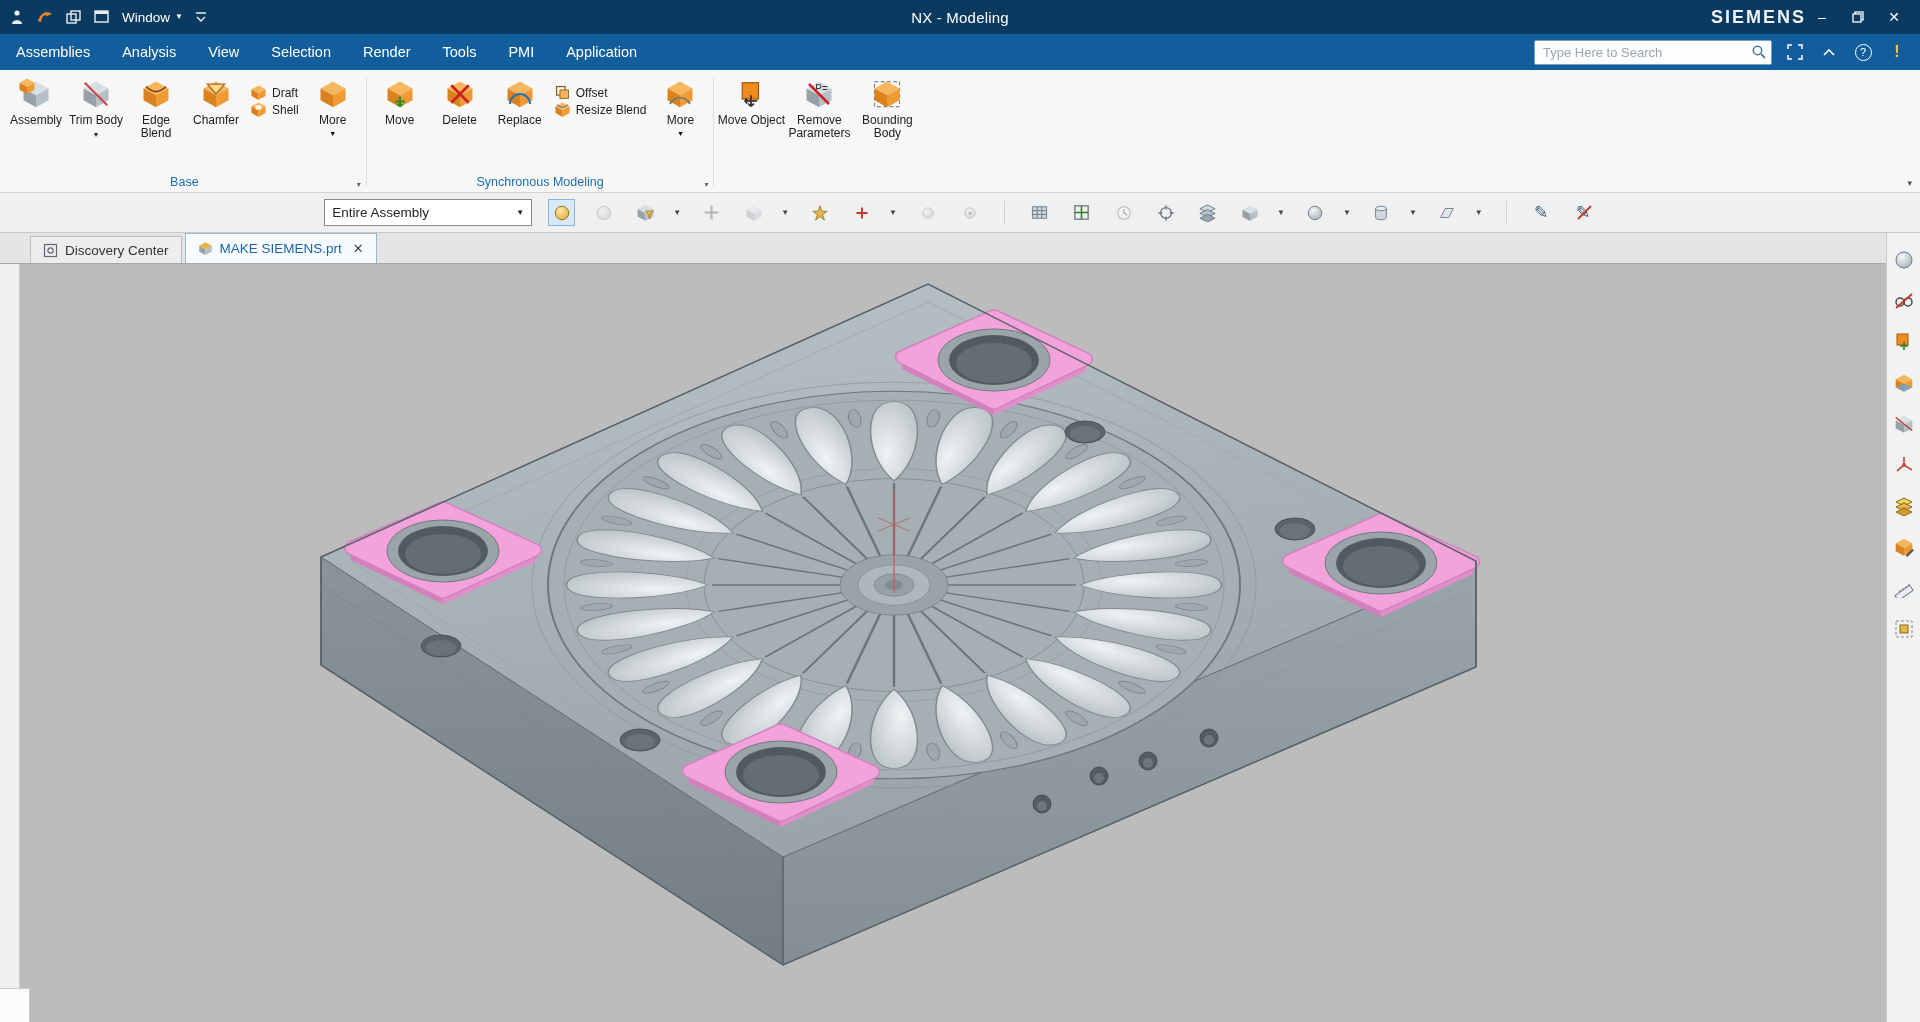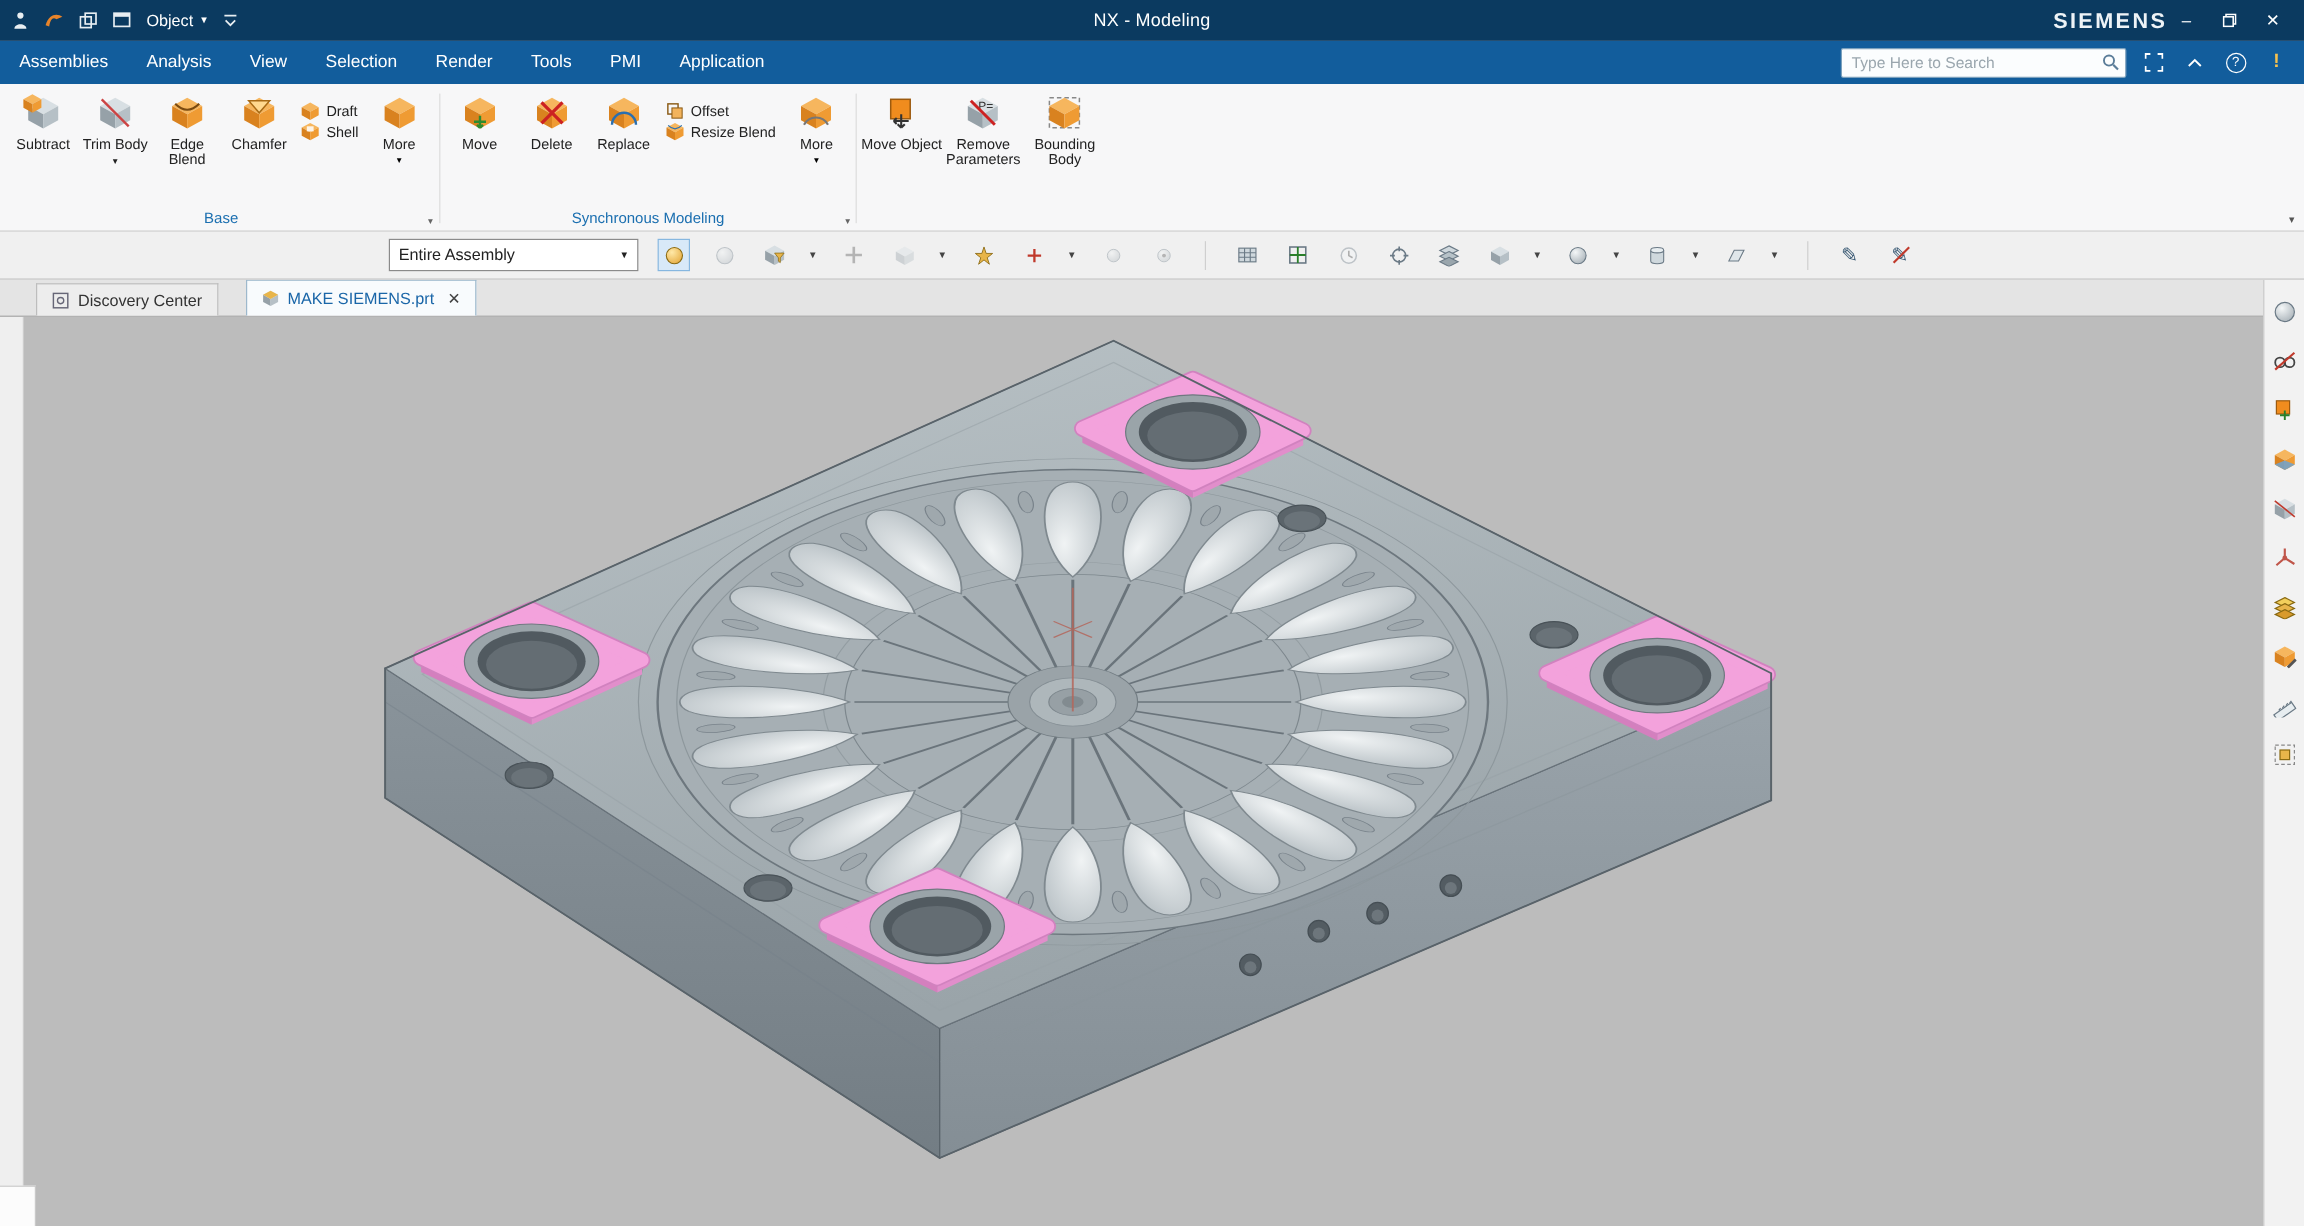--- a/index.html
+++ b/index.html
@@ -50,21 +50,21 @@
   .selbar { position:absolute; top:193px; left:0; right:0; height:40px; background:#f0f0f0; border-bottom:1px solid #c9c9c9; display:flex; align-items:center; gap:17px; padding:0 25px; z-index:27;justify-content:center; }
   .scope-select { width:208px; height:27px; background:#fff; border:1px solid #8a8a8a; font-size:13.5px; color:#222; display:flex; align-items:center; justify-content:space-between; padding:0 7px; }
   .sb-icon { width:25px; height:25px; display:flex; align-items:center; justify-content:center; position:relative; }
   .sb-icon.active { background:#d8e9f8; outline:1px solid #86b7e0; }
   .sb-icon.dis { opacity:.38; }
   .sb-caret { font-size:8px; color:#444; margin:0 1px 0 -2px; align-self:center; }
   .sb-sep { width:1px; height:24px; background:#cfcfcf; margin:0 5px; }
   .glyph-pencil { font-size:17px; color:#3b5b75; }
 
   
-  .tabsbar { position:absolute; top:233px; left:0; right:34px; height:31px; background:#e4e4e4; border-bottom:1px solid #a8a8a8; display:flex; align-items:flex-end; padding-left:30px; z-index:26;gap:20px; }
+  .tabsbar { position:absolute; top:233px; left:0; right:34px; height:31px; background:#e4e4e4; border-bottom:1px solid #a8a8a8; display:flex; align-items:flex-end; padding-left:30px; z-index:26; }
   .tab { height:27px; display:flex; align-items:center; gap:7px; padding:0 12px; font-size:13.5px; color:#333; background:#ededed; border:1px solid #bdbdbd; border-bottom:none; margin-right:3px; }
   .tab.active { background:#f8fbfd; color:#1a66a8; height:30px; border-color:#9db8cc; }
   .tab .close { margin-left:4px; font-size:13px; color:#444; }
 
   
   .viewport-wrap { position:absolute; top:264px; left:0; right:34px; bottom:0; background:#bcbcbc; }
   .viewport-wrap svg.scene { display:block; }
   .leftstrip { position:absolute; top:264px; left:0; bottom:0; width:20px; background:#efefef; border-right:1px solid #cdcdcd; z-index:10; }
   .blbox { position:absolute; left:0; bottom:0; width:30px; height:34px; background:#fcfcfc; border-top:1px solid #c9c9c9; border-right:1px solid #c9c9c9; z-index:12; }
 
@@ -138,21 +138,21 @@
           <rect x="5" y="1" width="9" height="9" fill="none" stroke="#e8eef2" stroke-width="1.4"></rect>
         </svg>
     </span>
     <span class="glyph">
       <svg width="16" height="14" viewBox="0 0 16 14">
           <rect x="1" y="1" width="13" height="11" fill="none" stroke="#e8eef2" stroke-width="1.4"></rect>
           <rect x="1" y="1" width="13" height="3" fill="#e8eef2"></rect>
         </svg>
     </span>
     <span class="window-menu">
-      <span>Object</span>
+      <span>Window</span>
       <span class="caret">▼</span>
     </span>
     <span class="glyph">
       <svg width="12" height="12" viewBox="0 0 12 12">
           <path d="M1 2 h10 M2 6 l4 4 l4 -4" stroke="#e8eef2" stroke-width="1.4" fill="none"></path>
         </svg>
     </span>
   </div>
   <div class="tb-title">NX - Modeling</div>
   <div class="tb-right">
@@ -214,21 +214,21 @@
     <div class="rgroup-body">
       <div class="btn-big">
         <span class="icon-lg">
           <svg width="30" height="30" viewBox="0 0 24 24">
               <use href="#g-cube-gray"></use>
             </svg>
           <svg class="ov" style="left:0;top:0" width="18" height="18" viewBox="0 0 24 24">
               <use href="#g-cube"></use>
             </svg>
         </span>
-        <span class="lbl">Subtract</span>
+        <span class="lbl">Assembly</span>
       </div>
       <div class="btn-big">
         <span class="icon-lg">
           <svg width="30" height="30" viewBox="0 0 24 24">
               <use href="#g-cube-gray"></use>
               <path d="M3 3 L21 21" stroke="#c44" stroke-width="1.6"></path>
             </svg>
         </span>
         <span class="lbl"><span>Trim Body</span> <span class="caret">▾</span></span>
       </div>

